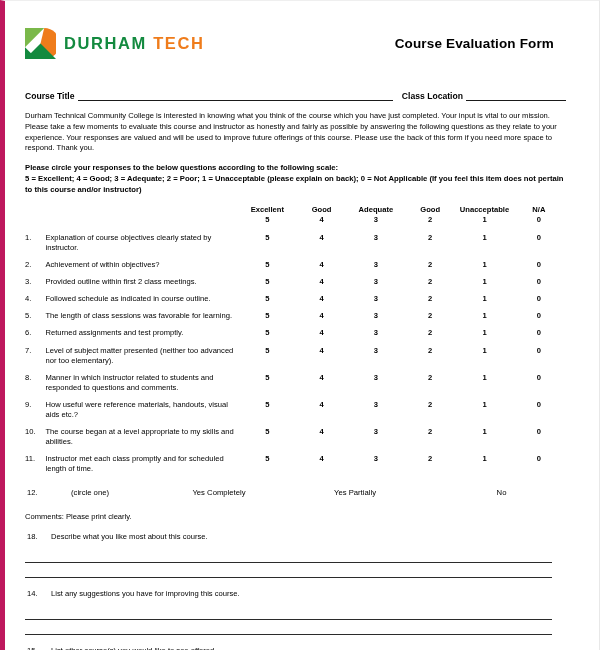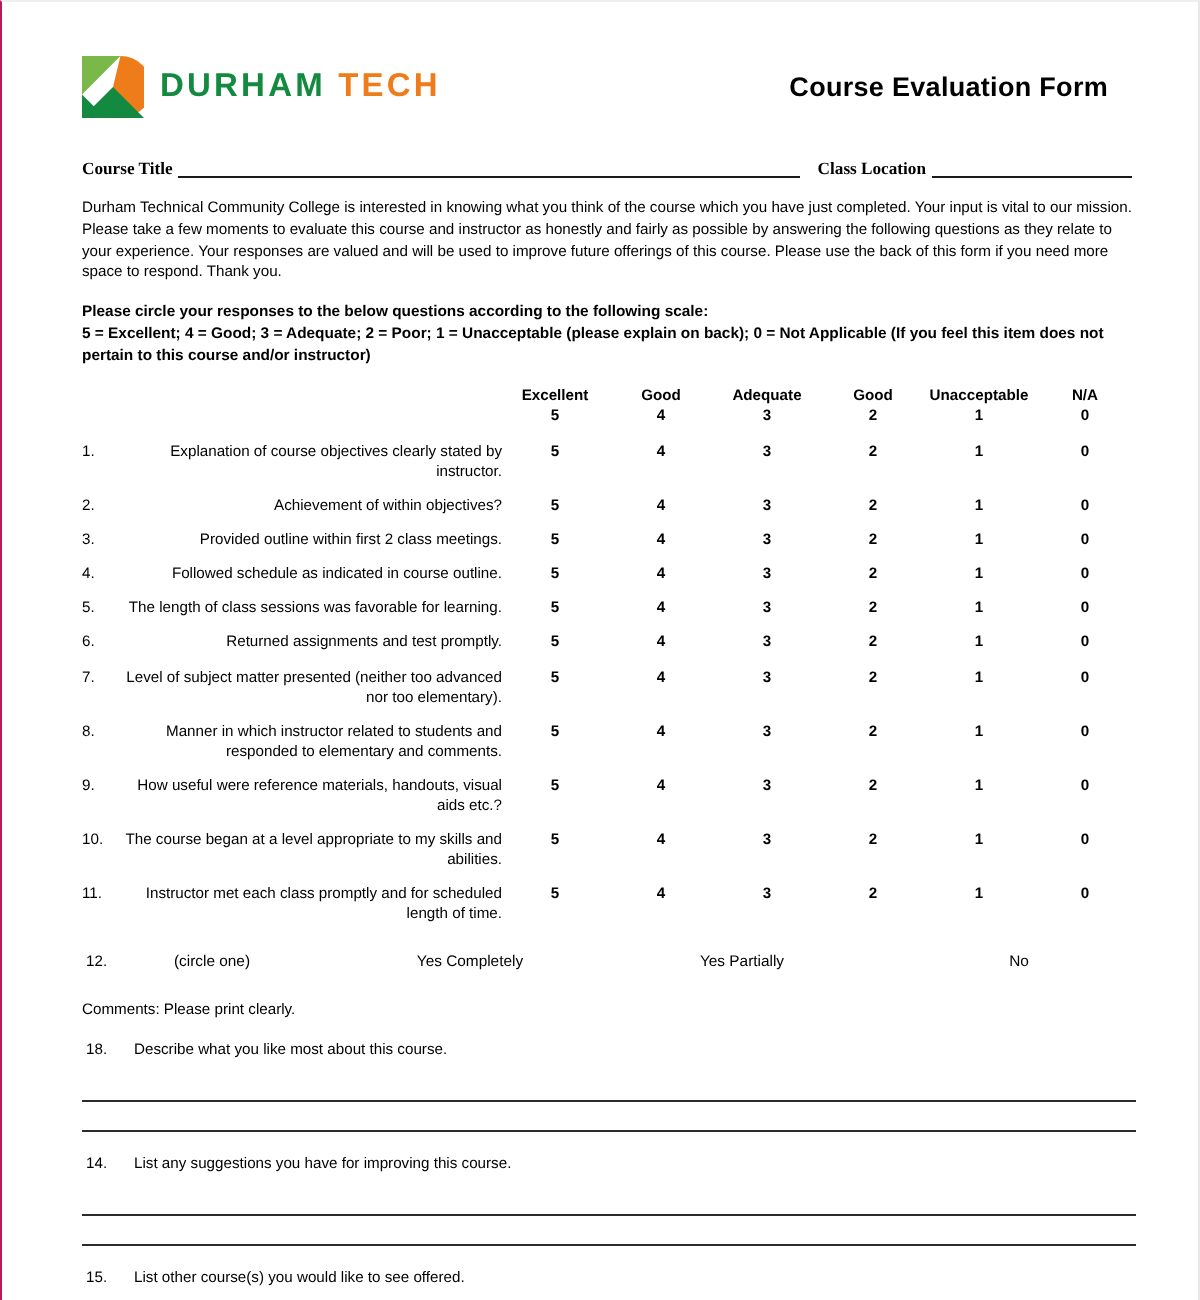--- a/index.html
+++ b/index.html
@@ -13,24 +13,24 @@
     font-family: "Liberation Sans", sans-serif;
     color: #000000;
     overflow: hidden;
   }
   .page {
     position: relative;
     width: 600px;
     height: 650px;
     box-sizing: border-box;
     background: #ffffff;
-    border-left: 1px solid #be185d;
+    border-left: 5px solid #be185d;
     border-right: 1px solid #e8e8e8;
     border-top: 1px solid #efefef;
-    padding: 22px 33px 0 40px;
+    padding: 22px 33px 0 20px;
   }
 
   
   .header {
     display: flex;
     align-items: center;
     justify-content: space-between;
     height: 40px;
   }
   .brand {
@@ -54,22 +54,21 @@
   .wm-orange { color: #ef7c1b; }
   .form-title {
     font-size: 13.5px;
     font-weight: bold;
     letter-spacing: 0.15px;
     margin-right: 12px;
   }
 
   
   .fields {
-    margin-top: 16px;
-    font-family: Liberation Serif, serif;
+    margin-top: 28px;
   }
   .field-row {
     display: flex;
     align-items: flex-end;
     font-size: 8.6px;
     font-weight: bold;
     margin-bottom: 9px;
     white-space: nowrap;
   }
   .field-label { padding-right: 3px; }
@@ -123,21 +122,21 @@
     font-size: 7.6px;
     vertical-align: top;
     padding: 3.5px 0 3.5px 0;
     line-height: 1.33;
   }
   td.q-num {
     text-align: left;
     padding-left: 2px;
   }
   td.q-text {
-    text-align: right;
+    text-align: left;
     padding-right: 10px;
   }
   td.q-opt {
     text-align: center;
     font-weight: bold;
   }
 
   
   .q12 {
     display: flex;
@@ -328,21 +327,21 @@
           <td class="q-text">Level of subject matter presented (neither too advanced nor too elementary).</td>
           <td class="q-opt">5</td>
           <td class="q-opt">4</td>
           <td class="q-opt">3</td>
           <td class="q-opt">2</td>
           <td class="q-opt">1</td>
           <td class="q-opt">0</td>
         </tr>
         <tr>
           <td class="q-num">8.</td>
-          <td class="q-text">Manner in which instructor related to students and responded to elementary and comments.</td>
+          <td class="q-text">Manner in which instructor related to students and responded to questions and comments.</td>
           <td class="q-opt">5</td>
           <td class="q-opt">4</td>
           <td class="q-opt">3</td>
           <td class="q-opt">2</td>
           <td class="q-opt">1</td>
           <td class="q-opt">0</td>
         </tr>
         <tr>
           <td class="q-num">9.</td>
           <td class="q-text">How useful were reference materials, handouts, visual aids etc.?</td>

